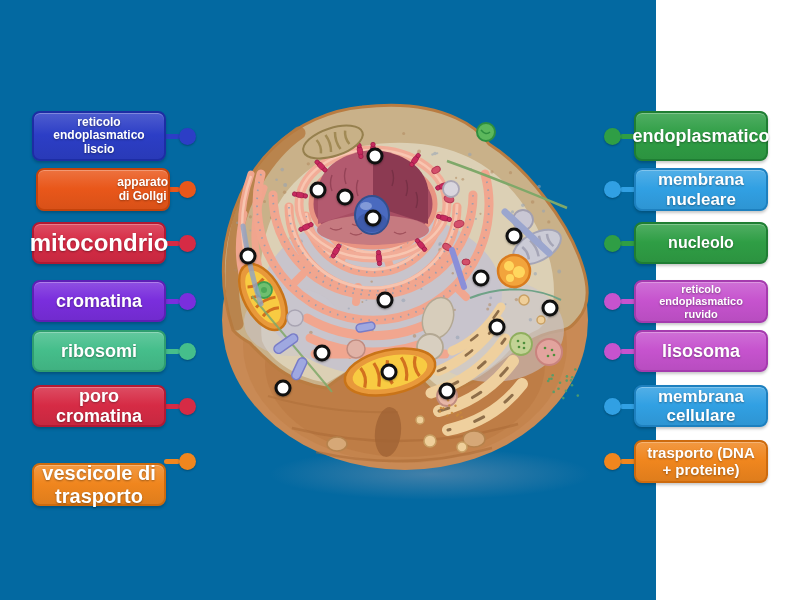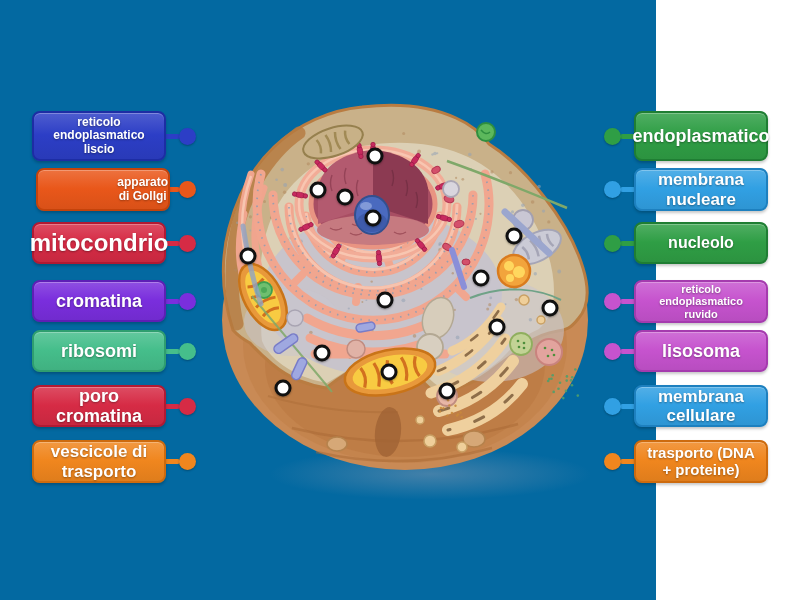--- a/index.html
+++ b/index.html
@@ -453,21 +453,21 @@
         <span class="label-text">ribosomi</span>
       </div>
       <div class="stub" style="left: 164px; top: 348.5px; width: 16px; background: rgb(69, 190, 139);"></div>
       <div class="cdot" style="left: 178.5px; top: 342.5px; background: rgb(69, 190, 139);"></div>
       <div class="label-box" style="top: 385px; left: 32px; height: 42px; background: linear-gradient(rgb(221, 77, 99) 0%, rgb(214, 43, 69) 48%, rgb(199, 40, 64) 100%); border-color: rgb(178, 25, 51); font-size: 18px;">
         <span class="label-text">poro
 cromatina</span>
       </div>
       <div class="stub" style="left: 164px; top: 403.5px; width: 16px; background: rgb(214, 43, 69);"></div>
       <div class="cdot" style="left: 178.5px; top: 397.5px; background: rgb(214, 43, 69);"></div>
-      <div class="label-box" style="top: 440px; left: 32px; height: 43px; background: linear-gradient(rgb(242, 153, 66) 0%, rgb(240, 134, 30) 48%, rgb(223, 125, 28) 100%); border-color: rgb(205, 107, 14); font-size: 17px;">
+      <div class="label-box" style="top: 463px; left: 32px; height: 43px; background: linear-gradient(rgb(242, 153, 66) 0%, rgb(240, 134, 30) 48%, rgb(223, 125, 28) 100%); border-color: rgb(205, 107, 14); font-size: 20px;">
         <span class="label-text">vescicole di
 trasporto</span>
       </div>
       <div class="stub" style="left: 164px; top: 459px; width: 16px; background: rgb(240, 134, 30);"></div>
       <div class="cdot" style="left: 178.5px; top: 453px; background: rgb(240, 134, 30);"></div>
       <div class="label-box" style="top: 111px; left: 634px; height: 50px; background: linear-gradient(rgb(80, 174, 99) 0%, rgb(47, 158, 69) 48%, rgb(44, 147, 64) 100%); border-color: rgb(31, 126, 51); font-size: 18px;">
         <span class="label-text">endoplasmatico</span>
       </div>
       <div class="stub" style="left: 620px; top: 133.5px; width: 16px; background: rgb(47, 158, 69);"></div>
       <div class="cdot" style="left: 603.5px; top: 127.5px; background: rgb(47, 158, 69);"></div>

